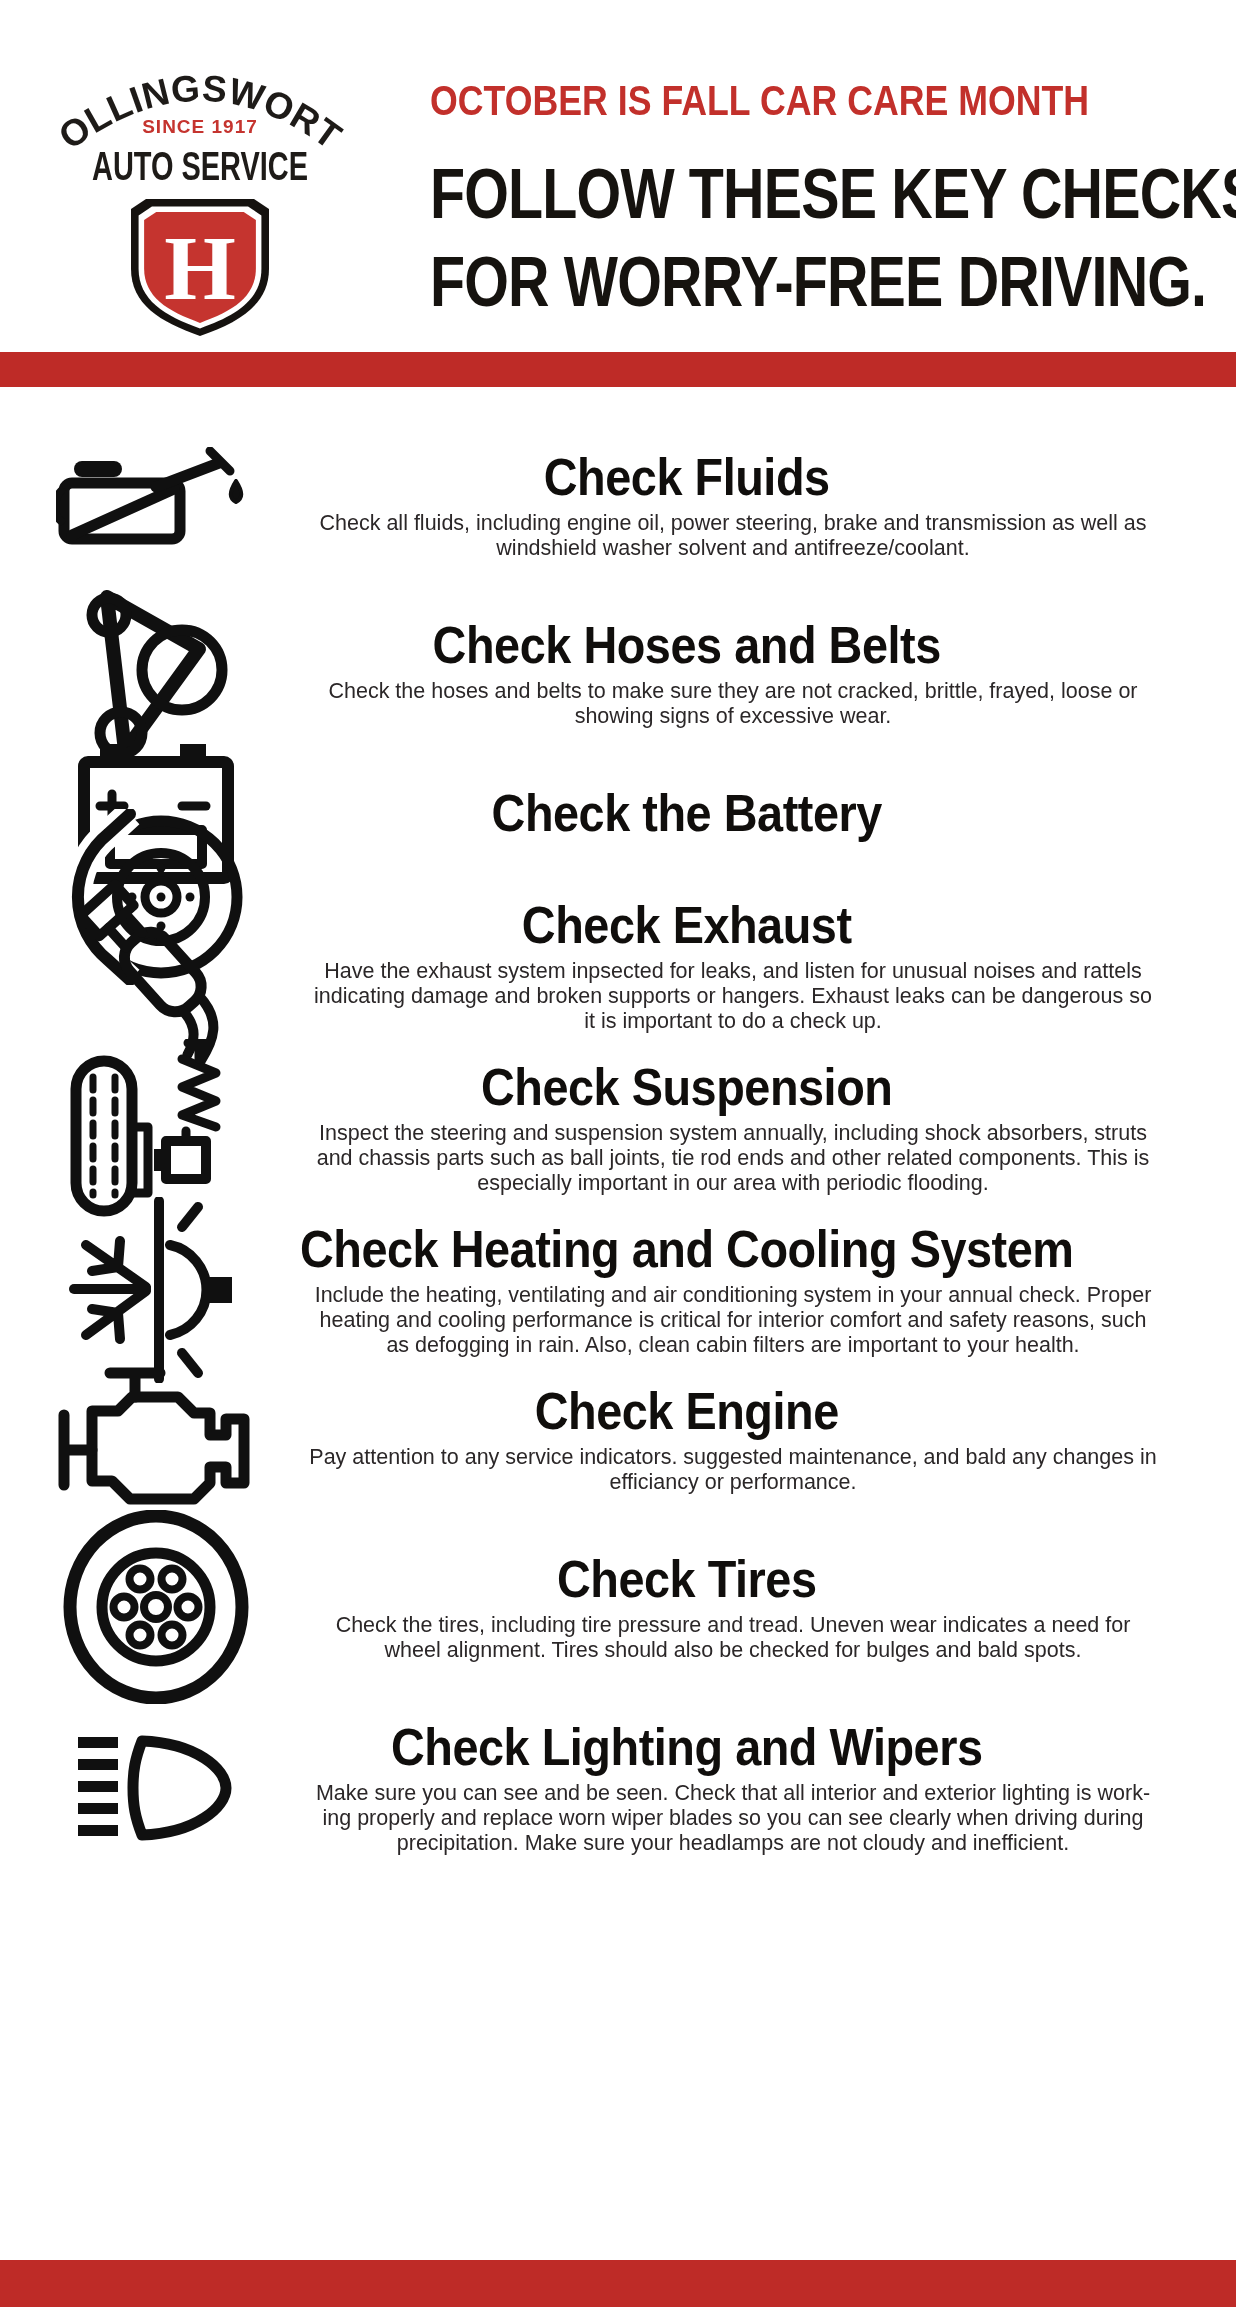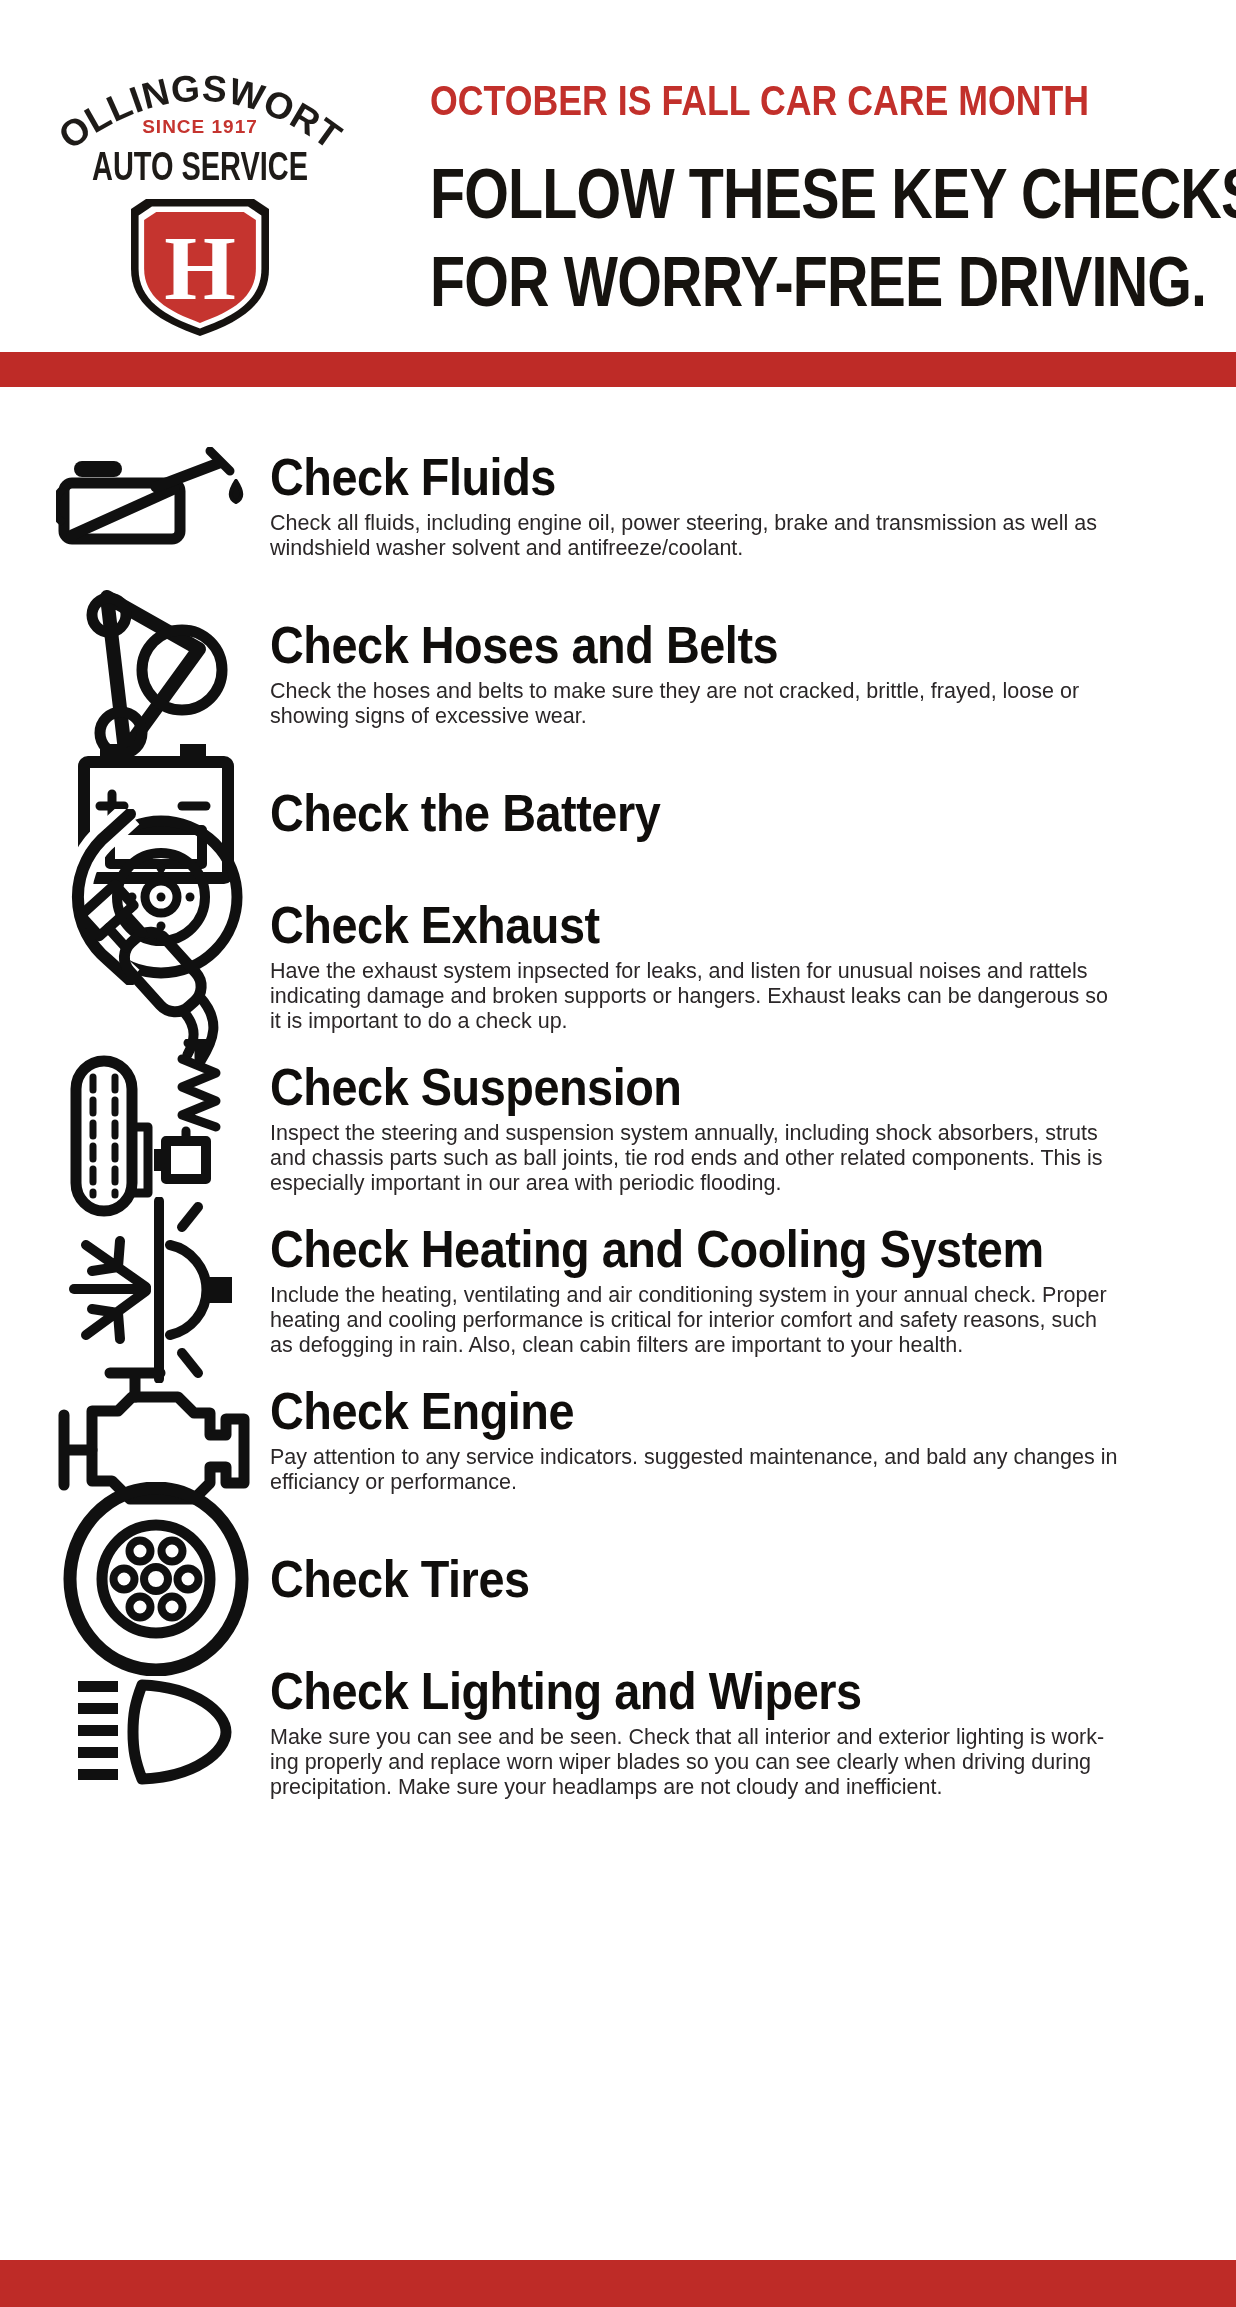--- a/index.html
+++ b/index.html
@@ -22,21 +22,21 @@
   }
   .headline { margin-top:28px; font-weight:bold; font-size:70px; line-height:88px; color:#16130F; }
   .headline .line {
     display:block; transform:scaleX(0.82); transform-origin:left top;
     white-space:nowrap; letter-spacing:-1px;
   }
   .red-bar { height:35px; background:#BE2B27; }
   .red-bar-bottom { position:absolute; left:0; bottom:0; width:100%; height:47px; background:#BE2B27; }
 
   
-  .items { padding-top:62px; }
+  .items { padding-top:62px;text-align:center; }
   .item { position:relative; padding-left:270px; padding-right:40px; }
   .item.gap2 { margin-bottom:56px; }
   .item.gap3 { margin-bottom:25px; }
   .icon-cell {
     position:absolute; left:0; top:50%; transform:translateY(-50%);
     width:262px; box-sizing:border-box; padding-left:50px;
     display:flex; justify-content:center; align-items:center;
   }
   .item h2 {
     margin:0 0 6px 0; font-size:52px; line-height:56px; font-weight:bold; color:#100E0C;
@@ -249,20 +249,22 @@
         <circle cx="127" cy="97" r="10.5" class="stroke" stroke-width="8"></circle>
         <circle cx="111" cy="69" r="10.5" class="stroke" stroke-width="8"></circle>
         <circle cx="79" cy="69" r="10.5" class="stroke" stroke-width="8"></circle>
         <circle cx="63" cy="97" r="10.5" class="stroke" stroke-width="8"></circle>
         <circle cx="79" cy="125" r="10.5" class="stroke" stroke-width="8"></circle>
         <circle cx="111" cy="125" r="10.5" class="stroke" stroke-width="8"></circle>
       </svg>
     </div>
     <div class="text">
       <h2>Check Tires</h2>
+      <p>Check the tires, including tire pressure and tread. Uneven wear indicates a need for
+wheel alignment. Tires should also be checked for bulges and bald spots.</p>
     </div>
   </section>
 
   <section class="item gap3">
     <div class="icon-cell">
       <svg width="165" height="110" viewBox="0 0 165 110">
         <rect x="4" y="4" width="40" height="11" fill="#101010"></rect>
         <rect x="4" y="26" width="40" height="11" fill="#101010"></rect>
         <rect x="4" y="48" width="40" height="11" fill="#101010"></rect>
         <rect x="4" y="70" width="40" height="11" fill="#101010"></rect>

